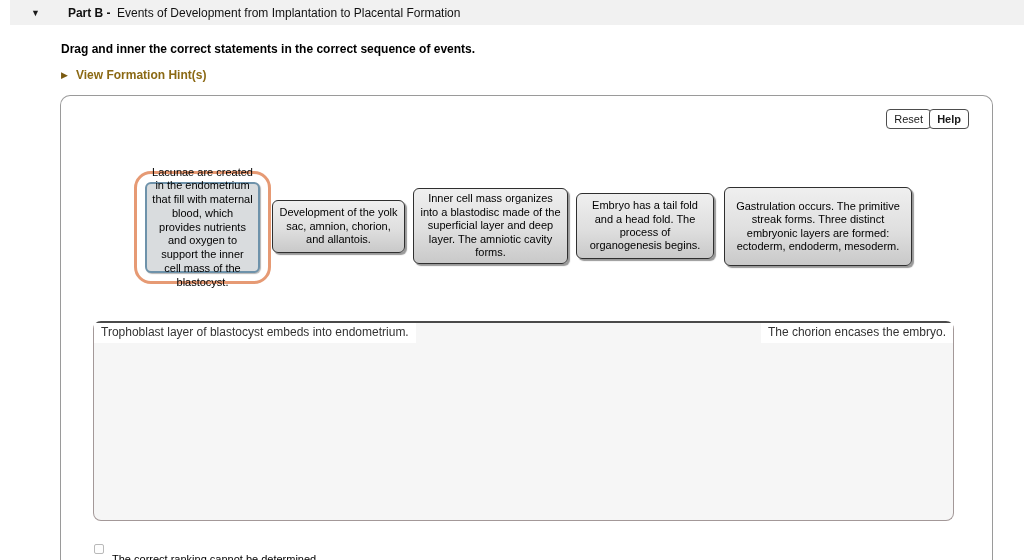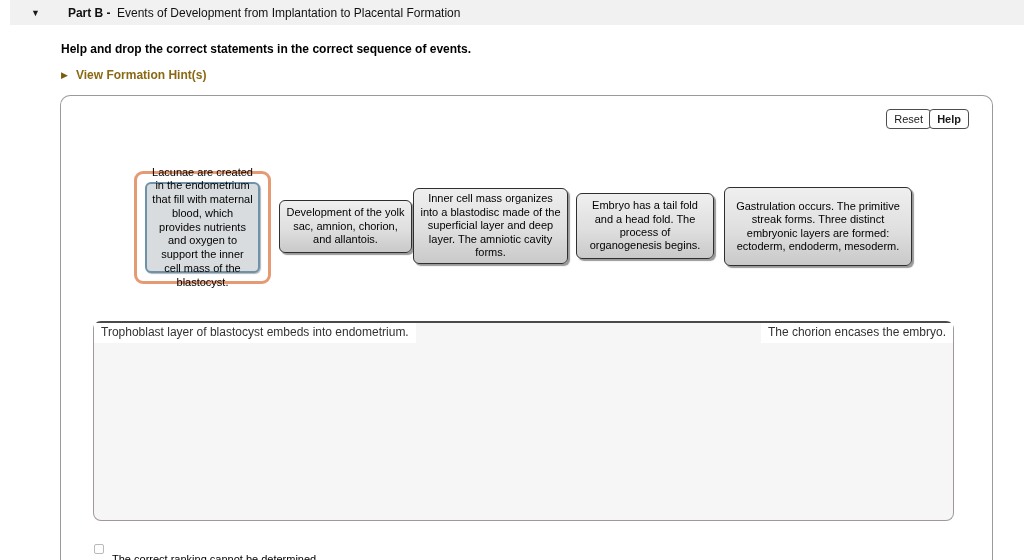--- a/index.html
+++ b/index.html
@@ -42,21 +42,21 @@
     position: absolute;
     background: linear-gradient(180deg, #efefef 0%, #dfdfdf 55%, #c9c9c9 100%);
     border: 1px solid #2f2f2f; border-radius: 6px;
     box-shadow: 2px 2px 1px rgba(70,70,70,0.55);
     display: flex; align-items: center; justify-content: center;
     text-align: center; font-size: 11px; line-height: 1.22; color: #000;
     padding: 3px 6px; cursor: grab;
   }
   .card-ring {
     position: absolute; background: #fff;
-    border: 3px solid #e69a74; border-radius: 9px; padding: 8px; cursor: grab;
+    border: 3px solid #e69a74; border-radius: 17px; padding: 8px; cursor: grab;
   }
   .card-ring .card-inner {
     width: 100%; height: 100%;
     background: #d9dcde;
     border: 2px solid #6e92aa; border-radius: 6px;
     box-shadow: 1px 1px 1px rgba(70,70,70,0.4);
     display: flex; align-items: center; justify-content: center;
     text-align: center; font-size: 11px; line-height: 1.25; color: #000;
     padding: 3px 5px;
   }
@@ -87,36 +87,36 @@
 <body>
 
 <div class="header-bar">
   <span class="caret">▼</span>
   <div class="header-title">
     <span class="part-label">Part B -</span>
     <span class="part-rest">Events of Development from Implantation to Placental Formation</span>
   </div>
 </div>
 
-<div class="instruction">Help and drop the correct statements in the correct sequence of events.</div>
+<div class="instruction">Drag and inner the correct statements in the correct sequence of events.</div>
 
 <div class="hint-row">
   <span class="hint-caret">▶</span>
   <span class="hint-label">View Formation Hint(s)</span>
 </div>
 
 <div class="panel">
   <button class="btn btn-reset">Reset</button>
   <button class="btn btn-help">Help</button>
 
   <div class="card-ring" style="left:73px; top:75px; width:137px; height:113px;">
     <div class="card-inner">Lacunae are created in the endometrium that fill with maternal blood, which provides nutrients and oxygen to support the inner cell mass of the blastocyst.</div>
   </div>
 
-  <div class="card" style="left:211px; top:104px; width:133px; height:53px;margin-left:7px;">Development of the yolk sac, amnion, chorion, and allantois.</div>
+  <div class="card" style="left:211px; top:104px; width:133px; height:53px;">Development of the yolk sac, amnion, chorion, and allantois.</div>
 
   <div class="card" style="left:352px; top:92px; width:155px; height:76px;">Inner cell mass organizes into a blastodisc made of the superficial layer and deep layer. The amniotic cavity forms.</div>
 
   <div class="card" style="left:515px; top:97px; width:138px; height:66px;">Embryo has a tail fold and a head fold. The process of organogenesis begins.</div>
 
   <div class="card" style="left:663px; top:91px; width:188px; height:79px;">Gastrulation occurs. The primitive streak forms. Three distinct embryonic layers are formed: ectoderm, endoderm, mesoderm.</div>
 
   <div class="dropzone">
     <div class="chip chip-left">Trophoblast layer of blastocyst embeds into endometrium.</div>
     <div class="chip chip-right">The chorion encases the embryo.</div>

